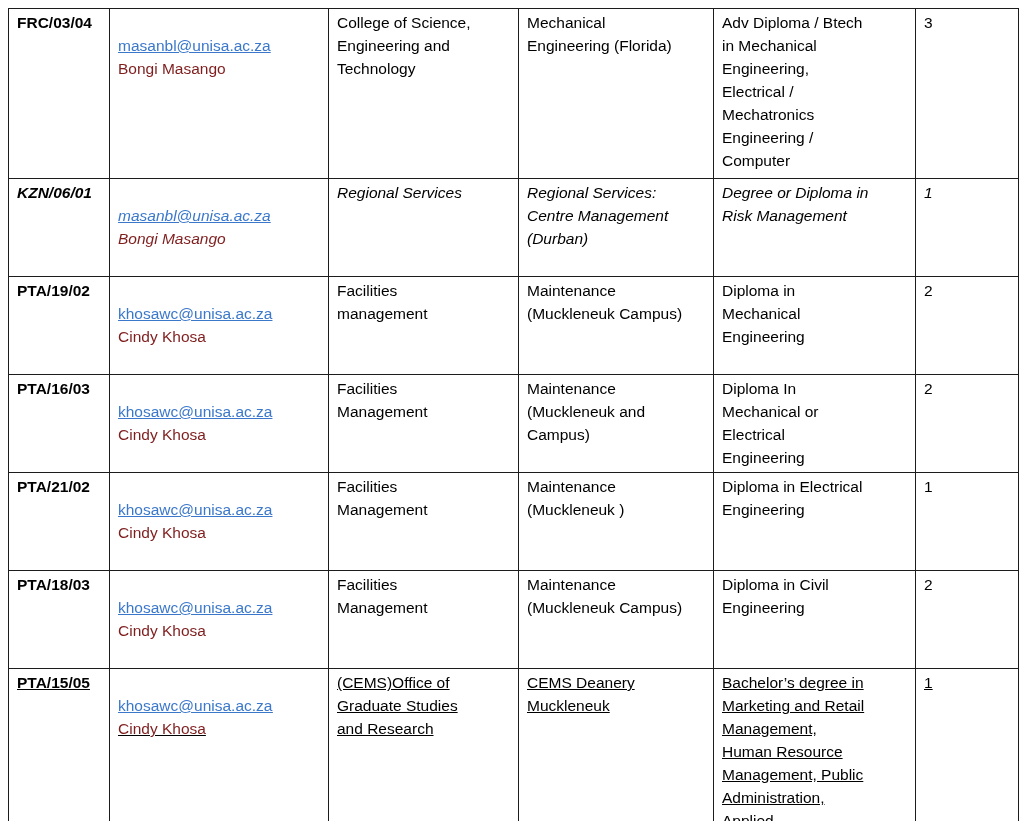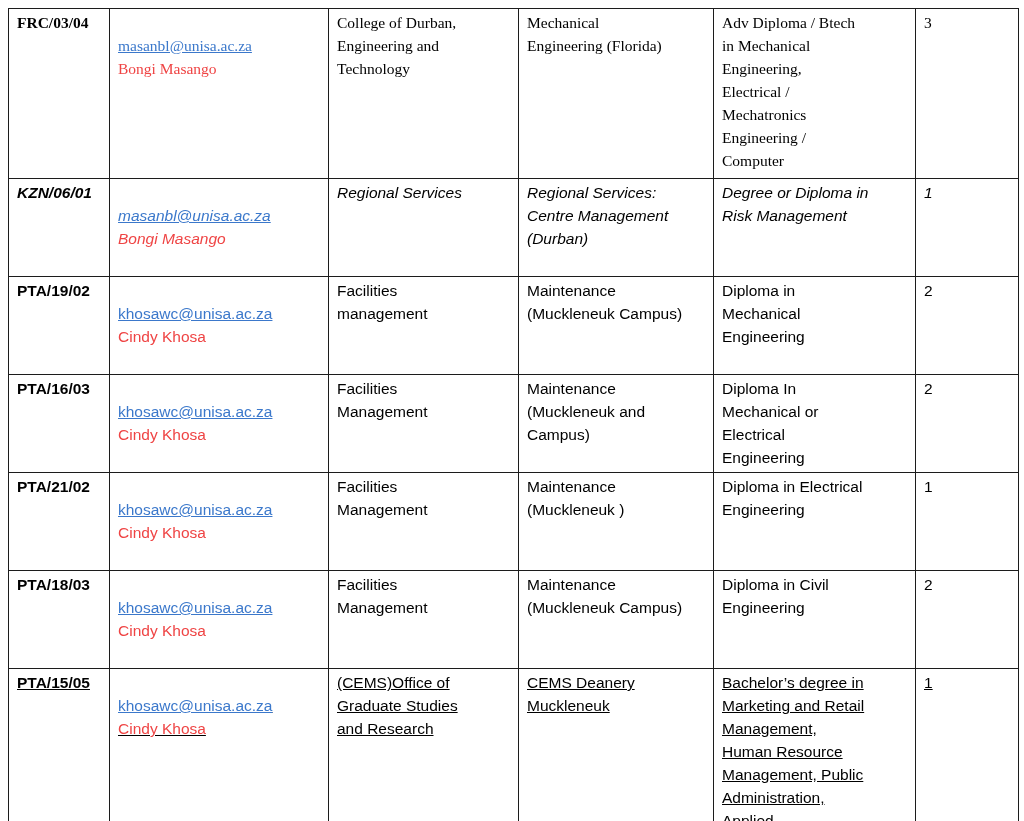--- a/index.html
+++ b/index.html
@@ -19,57 +19,57 @@
   .doc-table td {
     border: 1.5px solid var(--border-color);
     vertical-align: top;
     padding: 2px 7px 3px 8px;
     font-size: 15.5px;
     line-height: 23px;
     white-space: pre-line;
     overflow: hidden;
     word-wrap: break-word;
   }
-  .doc-table tbody tr:nth-child(1) { height: 170px; font-family: Liberation Serif, serif; }
+  .doc-table tbody tr:nth-child(1) { height: 170px; }
   .doc-table tbody tr:nth-child(2) { height: 72px; font-style: italic; }
   .doc-table tbody tr:nth-child(3) { height: 73px; margin-left: 44px; }
   .doc-table tbody tr:nth-child(4) { height: 98px; margin-top: 29px; }
   .doc-table tbody tr:nth-child(5) { height: 76px; }
   .doc-table tbody tr:nth-child(6) { height: 72px; margin-left: 48px; }
   .doc-table tbody tr:nth-child(7) { height: 74px; text-decoration: underline; }
   .doc-table tbody tr:nth-child(8) { height: 169px; }
   td.c-code { font-weight: bold; }
   a.email {
     color: var(--link-color);
     text-decoration: underline;
     cursor: pointer;
     word-break: keep-all;
   }
-  .contact-name { color: #ef4444; }
+  .contact-name { color: #7f1d1d; }
 </style>
 </head>
 <body>
 
 <table class="doc-table">
   <colgroup>
     <col style="width:101px">
     <col style="width:219px">
     <col style="width:190px">
     <col style="width:195px">
     <col style="width:202px">
     <col style="width:103px">
   </colgroup>
   <tbody>
       <tr>
     <td class="c-code">FRC/03/04</td>
     <td class="c-contact">
       <a class="email">masanbl@unisa.ac.za</a>
       <div class="contact-name">Bongi Masango</div>
     </td>
-    <td class="c-college">College of Durban,
+    <td class="c-college">College of Science,
 Engineering and
 Technology</td>
     <td class="c-division">Mechanical
 Engineering (Florida)</td>
     <td class="c-qualification">Adv Diploma / Btech
 in Mechanical
 Engineering,
 Electrical /
 Mechatronics
 Engineering /

